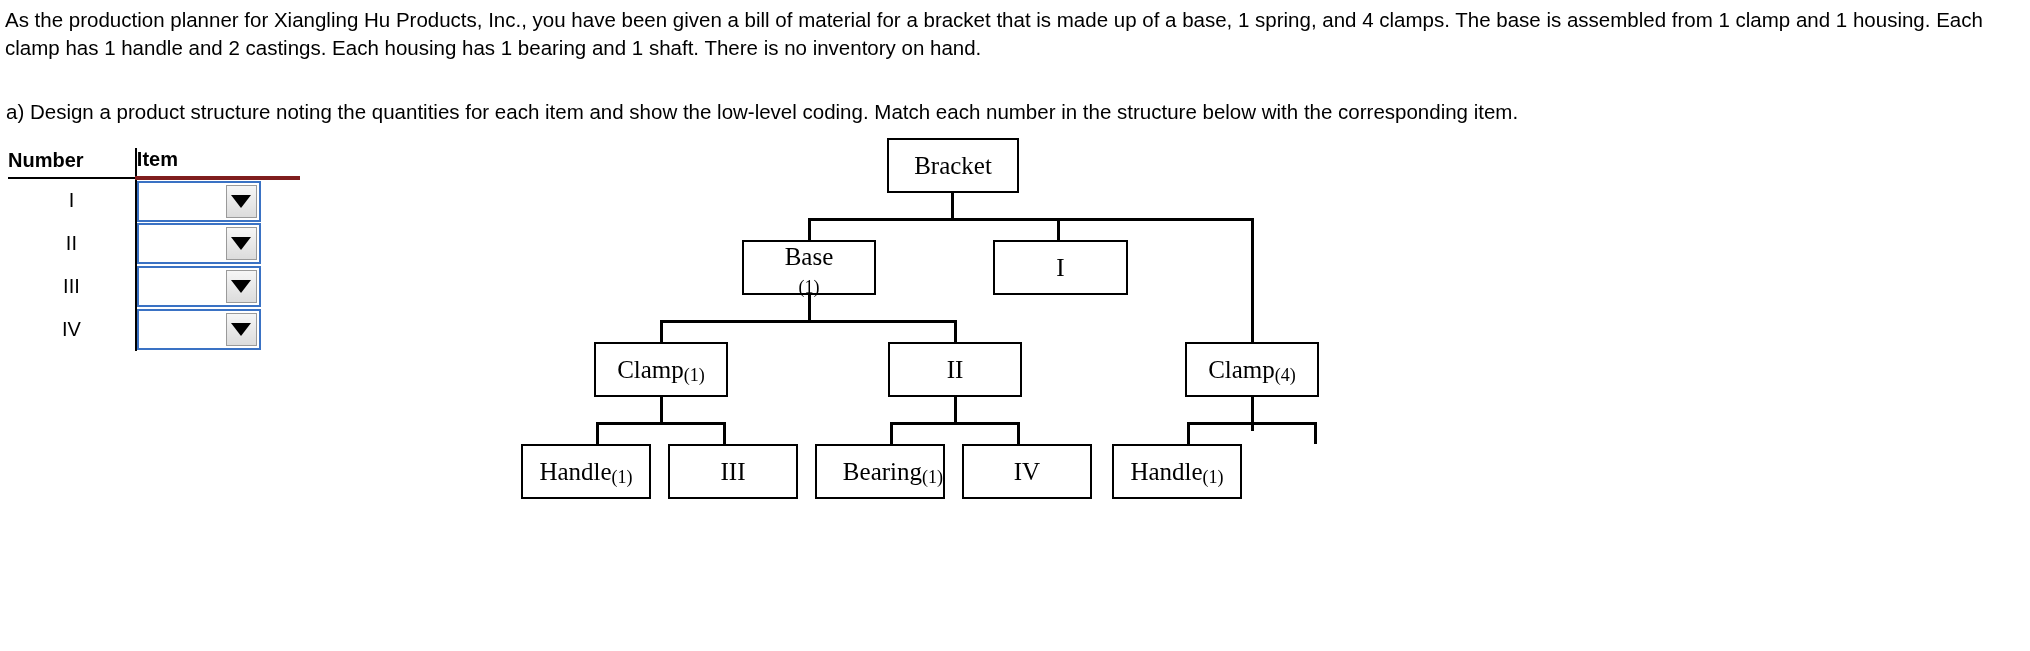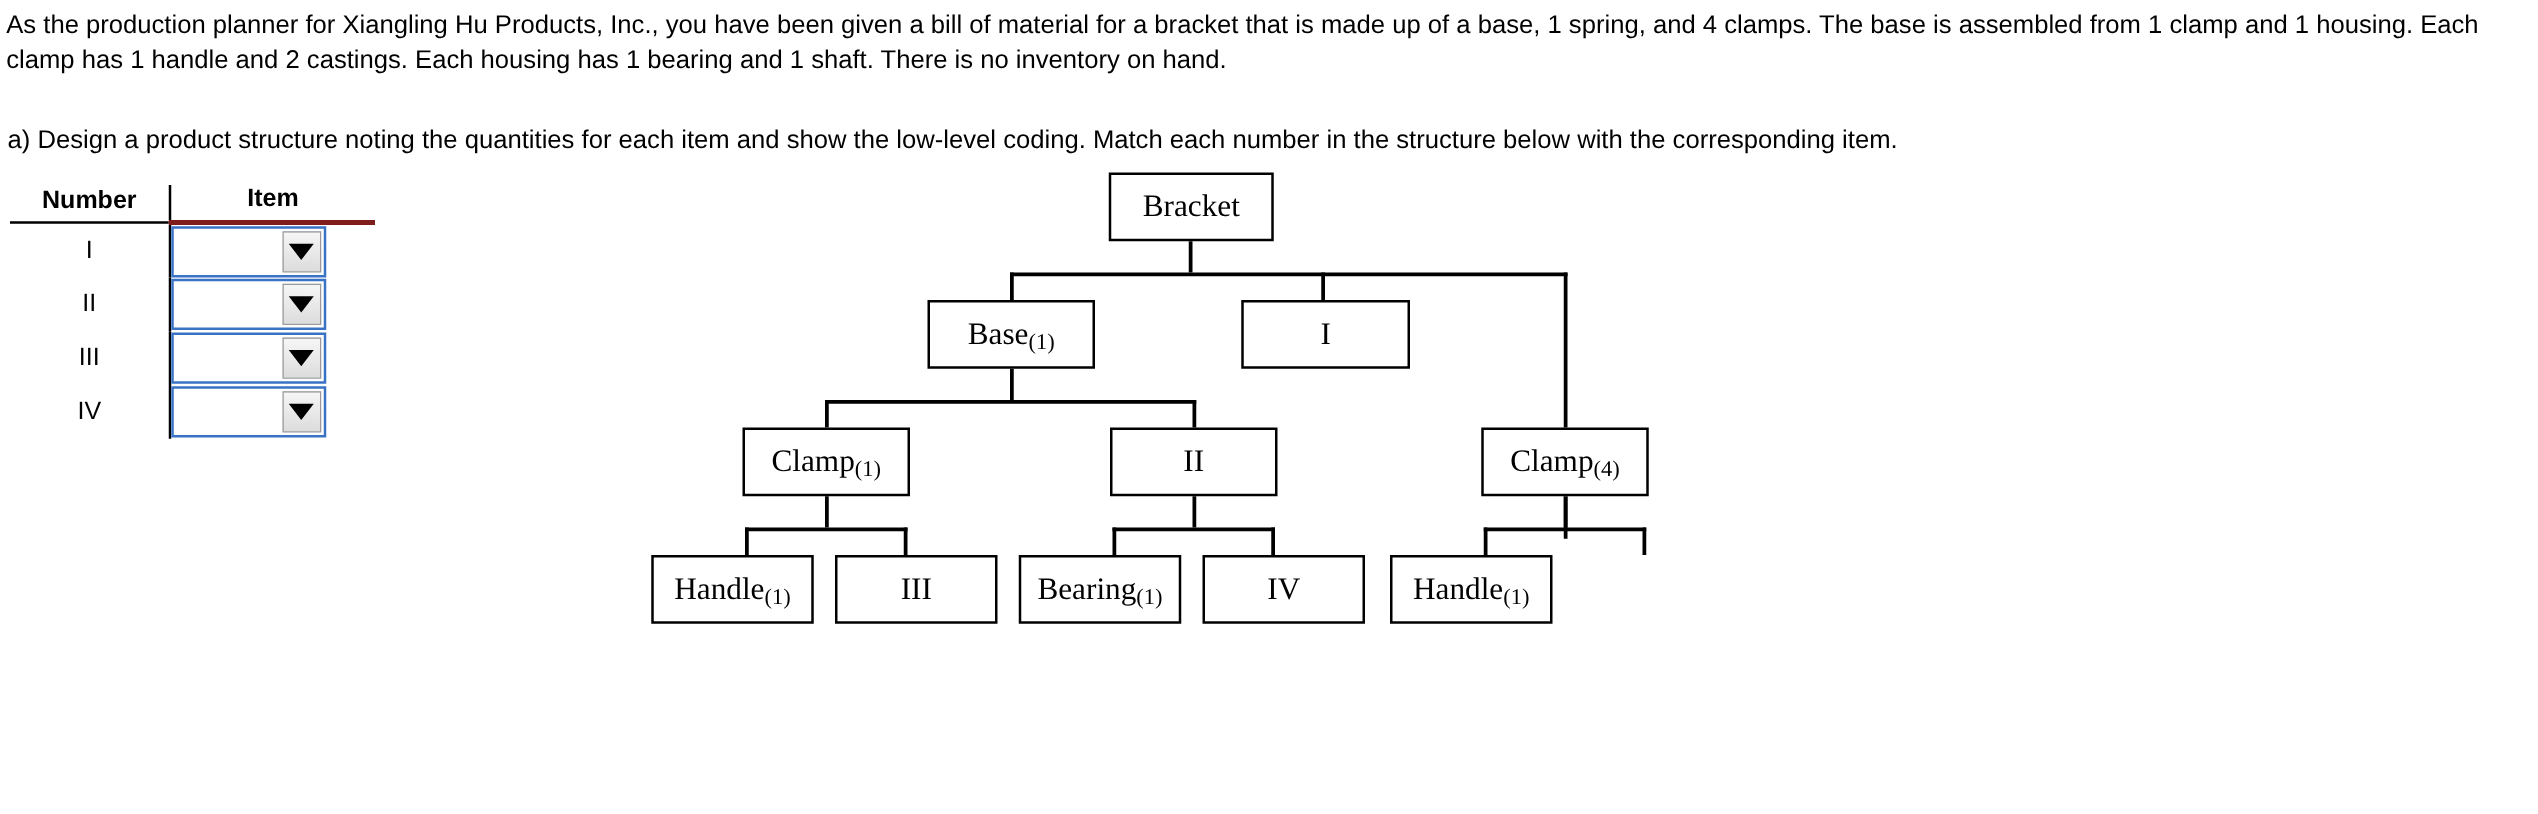--- a/index.html
+++ b/index.html
@@ -43,21 +43,21 @@
     width: 300px;
   }
   .tbl {
     border-collapse: collapse;
     width: 292px;
   }
   .tbl .hdr {
     font-family: "Liberation Sans", sans-serif;
     font-size: 20px;
     color: #000;
-    text-align: center;
+    text-align: left;
     padding: 0 0 5px 0;
     background: #ffffff;
   }
   .tbl .hdr.num-col {
     border-bottom: 2px solid #000;
     border-right: 2px solid #000;
     width: 128px;
   }
   .tbl .hdr.item-col {
     border-bottom: 4px solid #7f1d1d;
@@ -249,21 +249,21 @@
   <div class="conn v" style="left:1251px; top:380px; height:26px;"></div>
   <div class="conn h" style="left:1187px; top:406px; width:130px;"></div>
   <div class="conn v" style="left:1187px; top:406px; height:22px;"></div>
   <div class="conn v" style="left:1314px; top:406px; height:22px;"></div>
 
   <div class="node" style="left:887px; top:122px; width:132px; height:55px;">
     <span class="lbl">Bracket</span>
       <span class="qty"></span>
   </div>
 
-  <div class="node" style="left:742px; top:224px; width:134px; height:55px;">
+  <div class="node" style="left:742px; top:224px; width:134px; height:55px;flex-direction:column;">
     <span class="lbl">Base</span>
       <span class="qty">(1)</span>
   </div>
 
   <div class="node" style="left:993px; top:224px; width:135px; height:55px;">
     <span class="lbl">I</span>
       <span class="qty"></span>
   </div>
 
   <div class="node" style="left:594px; top:326px; width:134px; height:55px;">
@@ -284,21 +284,21 @@
   <div class="node" style="left:521px; top:428px; width:130px; height:55px;">
     <span class="lbl">Handle</span>
       <span class="qty">(1)</span>
   </div>
 
   <div class="node" style="left:668px; top:428px; width:130px; height:55px;">
     <span class="lbl">III</span>
       <span class="qty"></span>
   </div>
 
-  <div class="node" style="left:815px; top:428px; width:130px; height:55px;">
+  <div class="node" style="left:815px; top:428px; width:130px; height:55px;justify-content:flex-end;">
     <span class="lbl">Bearing</span>
       <span class="qty">(1)</span>
   </div>
 
   <div class="node" style="left:962px; top:428px; width:130px; height:55px;">
     <span class="lbl">IV</span>
       <span class="qty"></span>
   </div>
 
   <div class="node" style="left:1112px; top:428px; width:130px; height:55px;">

